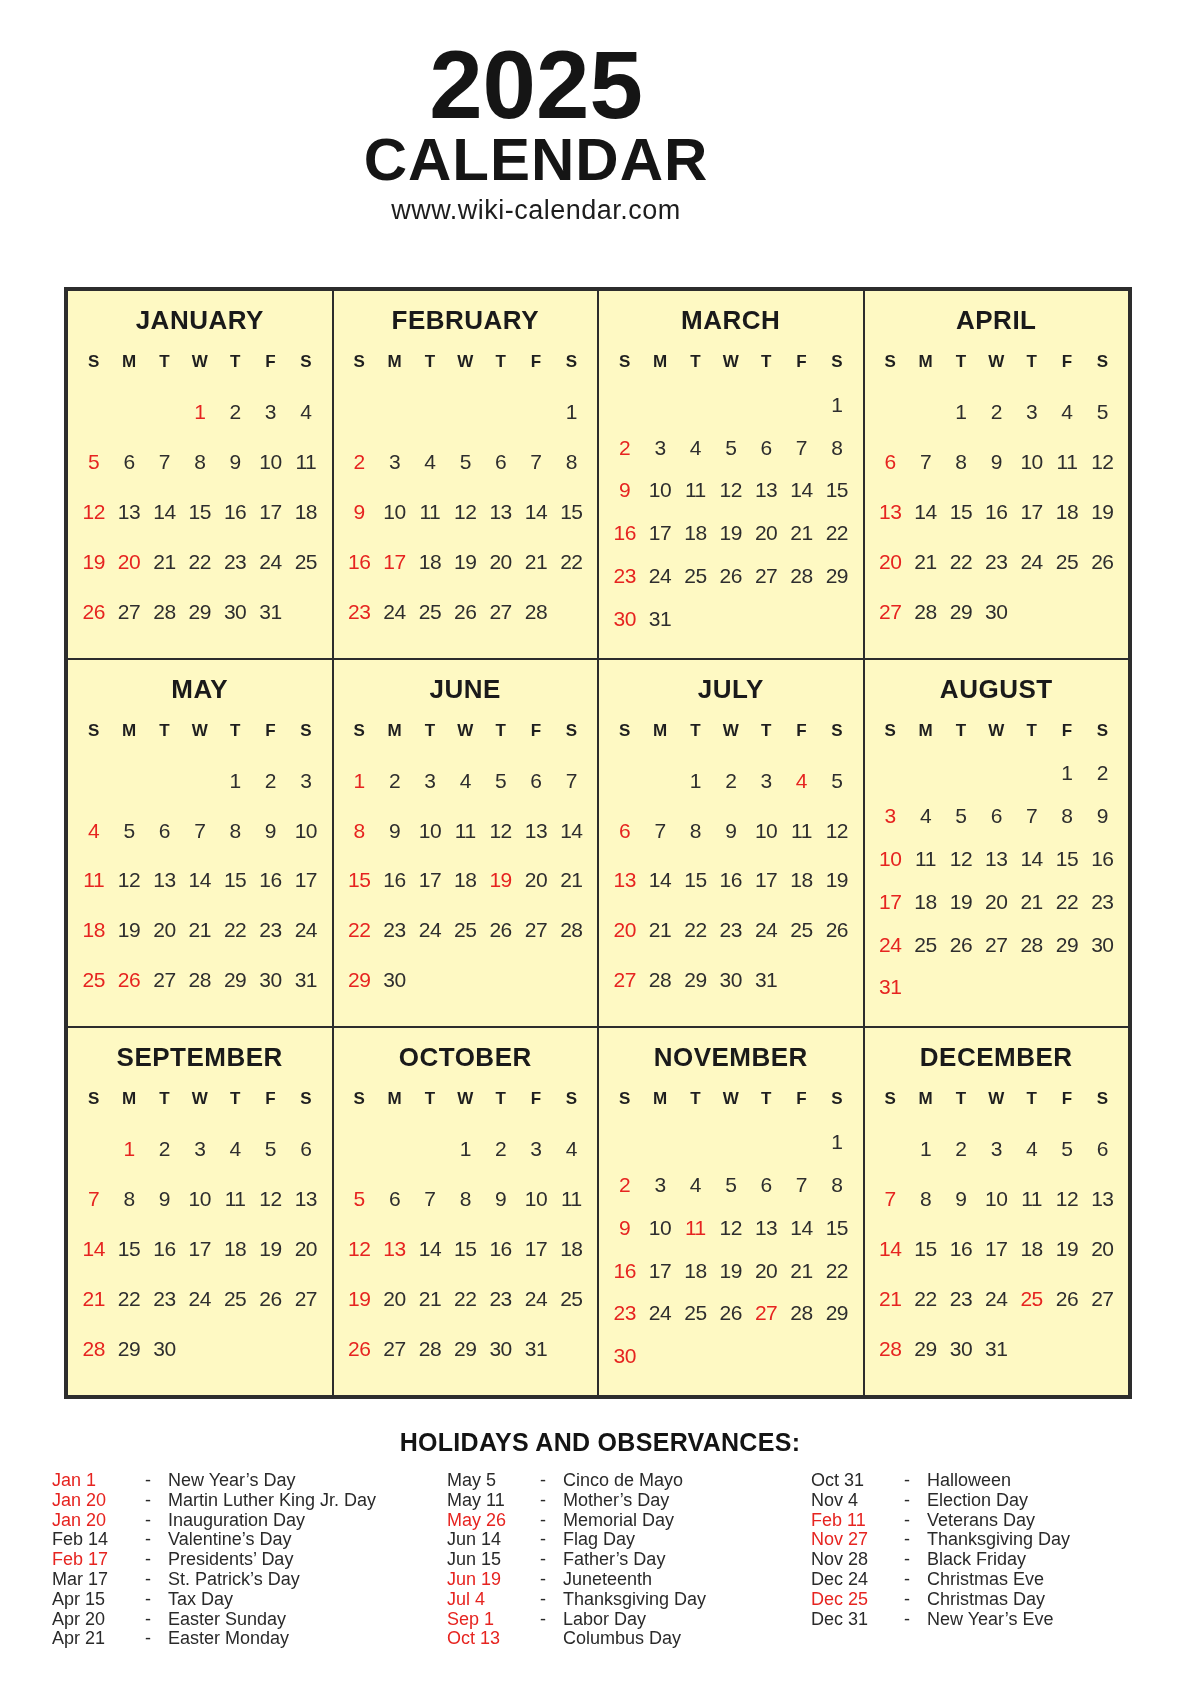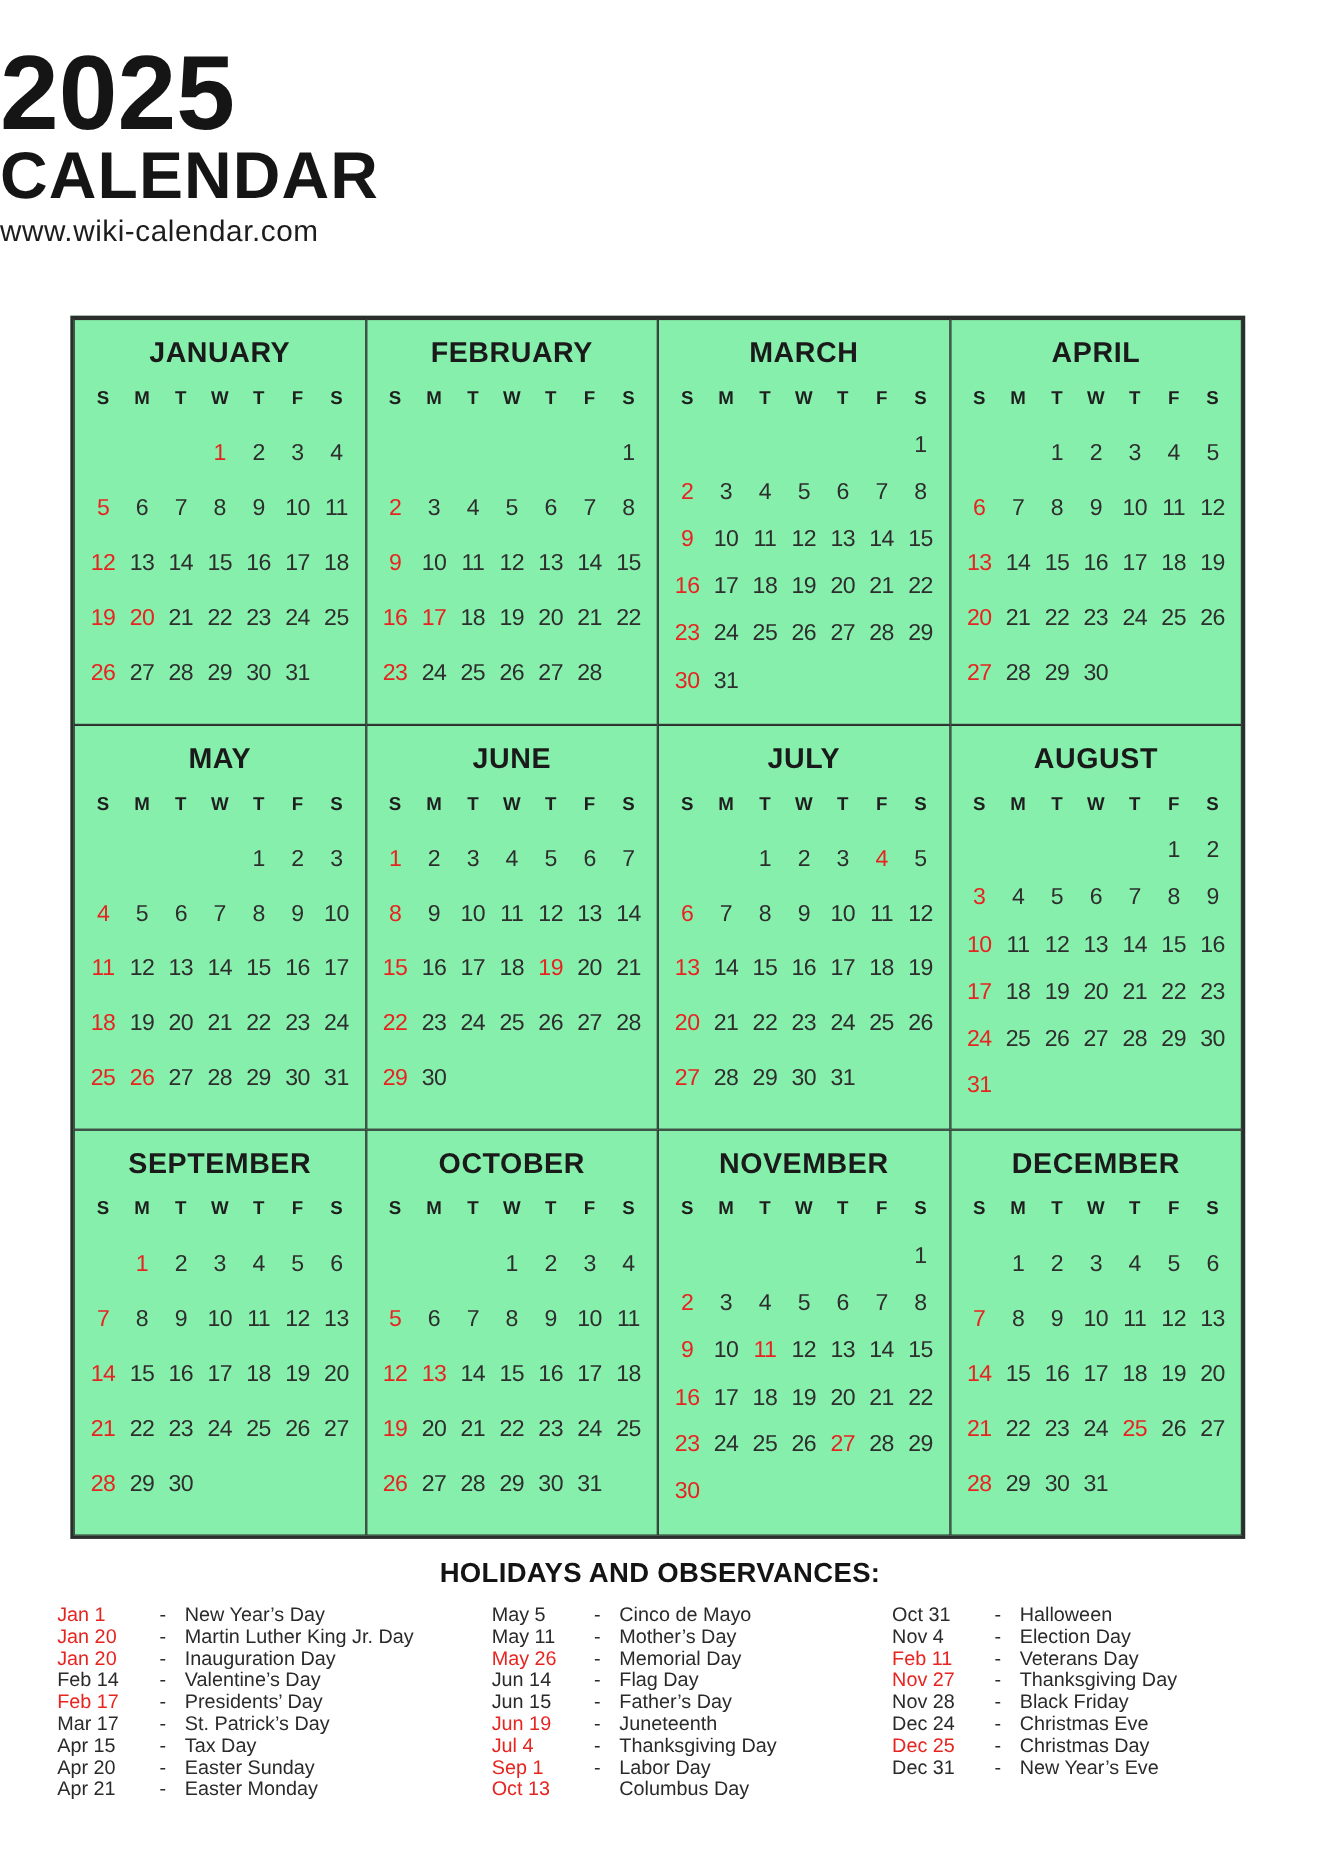--- a/index.html
+++ b/index.html
@@ -6,29 +6,29 @@
     --red:#e62420;
     --text:#2e2e2e;
     --border:#2d2d2d;
   }
   html,body{margin:0;padding:0;}
   body{
     width:1200px;height:1682px;position:relative;background:#ffffff;
     font-family:"Liberation Sans", sans-serif;color:var(--text);
     -webkit-font-smoothing:antialiased;
   }
-  .header{position:absolute;top:38px;left:0;width:1072px;}
+  .header{position:absolute;top:38px;left:0;width:1072px;text-align:center;}
   .year-line{font-size:96px;font-weight:700;line-height:0.98;color:#151515;letter-spacing:0px;}
   .cal-line{font-size:60px;font-weight:700;line-height:0.92;color:#151515;letter-spacing:1px;}
   .site-url{font-size:27px;color:#1d1d1d;margin-top:8px;letter-spacing:0.5px;}
 
   .cal-grid{
     position:absolute;left:64px;top:287px;width:1068px;height:1112px;
     display:grid;grid-template-columns:repeat(4,1fr);grid-template-rows:repeat(3,1fr);
-    border:3px solid var(--border);box-sizing:border-box;background:#86efac;
+    border:3px solid var(--border);box-sizing:border-box;background:#fef9c3;
   }
   .month{
     border:1px solid var(--border);box-sizing:border-box;
     display:flex;flex-direction:column;padding:14px 8px 8px 8px;
   }
   .month-name{
     text-align:center;font-size:26px;font-weight:700;color:#1a1a1a;
     letter-spacing:0.5px;flex:0 0 auto;
   }
   .dow-row{
@@ -45,21 +45,21 @@
   .week{display:grid;grid-template-columns:repeat(7,1fr);}
   .day{
     text-align:center;font-size:21px;color:var(--text);
     letter-spacing:-0.5px;
   }
   .day.red{color:var(--red);}
 
   .holidays{position:absolute;left:0;top:1416px;width:1200px;}
   .holidays-heading{
     text-align:center;font-size:25px;font-weight:700;color:#141414;
-    letter-spacing:0.3px;margin:0 0 14px 0;
+    letter-spacing:0.3px;margin:12px 0 14px 0;
   }
   .hcols{display:flex;align-items:flex-start;padding-left:52px;box-sizing:border-box;}
   .hcol{display:flex;flex-direction:column;}
   .hcol1{width:395px;}
   .hcol2{width:364px;}
   .hcol3{width:auto;}
   .hrow{
     display:grid;grid-template-columns:76px 40px auto;
     font-size:18px;line-height:19.8px;color:#2a2a2a;
   }

